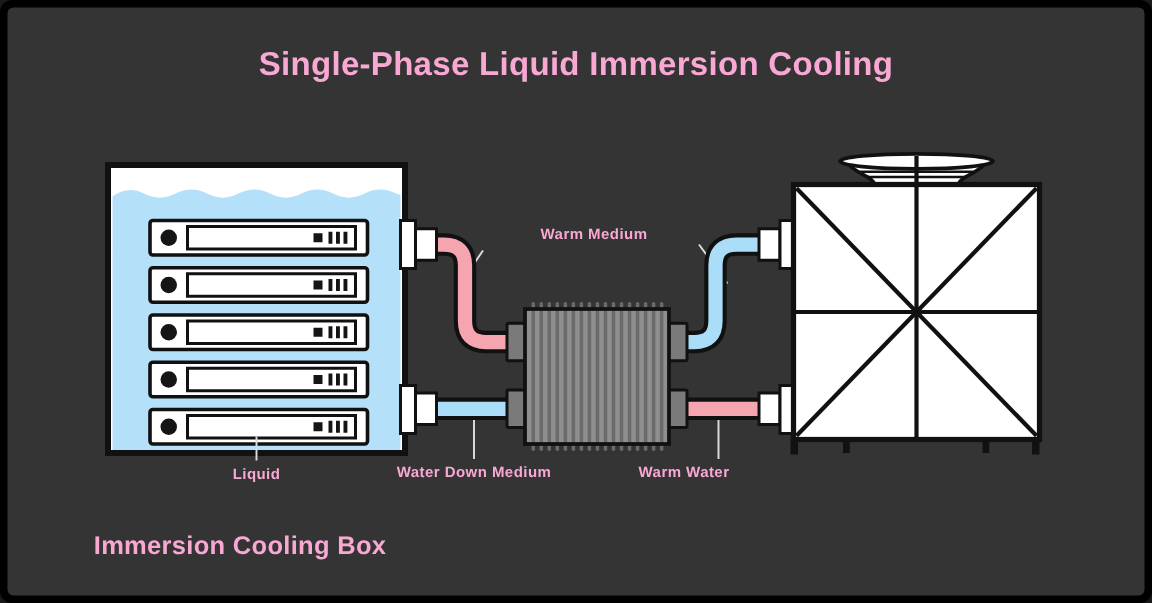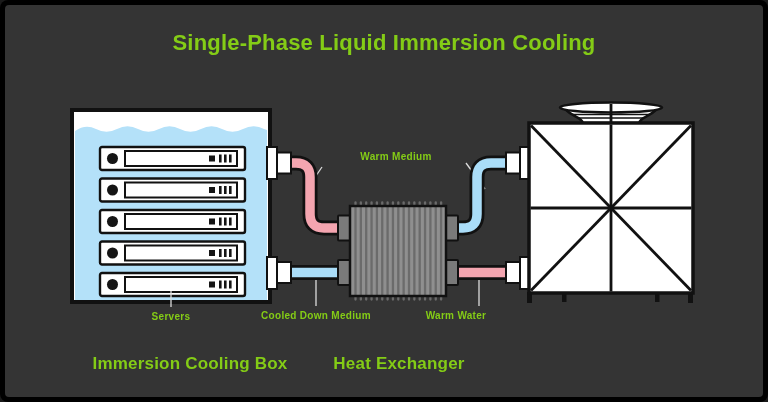--- a/index.html
+++ b/index.html
@@ -1,20 +1,20 @@
 <!DOCTYPE html>
 <html><head>
 <meta charset="utf-8">
 <style>
   html,body{margin:0;padding:0;background:#1a1a1a;}
   .frame{position:relative;width:768px;height:402px;background:#000;border-radius:8px;overflow:hidden;
          font-family:"Liberation Sans","DejaVu Sans",sans-serif;}
   .inner-bg{position:absolute;left:5px;top:5px;width:758px;height:392px;background:#343434;border-radius:4px;}
   svg.diagram{position:absolute;left:0;top:0;width:768px;height:402px;display:block;}
-  .lbl{position:absolute;color:#84cc16;font-weight:700;white-space:nowrap;transform:translateX(-50%);
+  .lbl{position:absolute;color:#f9a8d4;font-weight:700;white-space:nowrap;transform:translateX(-50%);
        text-align:center;letter-spacing:0.3px;}
   .lbl-title{font-size:22px;letter-spacing:0.2px;}
   .lbl-small{font-size:10px;}
   .lbl-wrap{white-space:normal;line-height:1.25;}
   .lbl-component{font-size:17px;letter-spacing:0.2px;}
   
   .box-fill{fill:#ffffff;}
   .box-outline{fill:none;stroke:#111111;stroke-width:4;}
   .srv-box{fill:#ffffff;stroke:#111111;stroke-width:2.4;}
   .srv-inner{fill:#ffffff;stroke:#111111;stroke-width:2;}
@@ -148,23 +148,22 @@
       <line class="tower-line" x1="611" y1="208" x2="531" y2="290.5"></line>
       <line class="tower-line" x1="611" y1="208" x2="691" y2="290.5"></line>
     </g>
   </svg>
 
   <div class="lbl lbl-title" style="left:384px;top:30px;">Single-Phase Liquid Immersion Cooling</div>
 
   <div class="lbl lbl-small" style="left:348px;top:151px;margin-left:48px;">Warm Medium</div>
 
 
-  <div class="lbl lbl-small" style="left:316px;top:310px;">Cooled Down Medium</div>
+  <div class="lbl lbl-small" style="left:316px;top:310px;">Water Down Medium</div>
 
   <div class="lbl lbl-small" style="left:456px;top:310px;">Warm Water</div>
 
-  <div class="lbl lbl-small" style="left:171px;top:311px;">Servers</div>
+  <div class="lbl lbl-small" style="left:171px;top:311px;">Liquid</div>
 
-  <div class="lbl lbl-component" style="left:190px;top:354px;">Immersion Cooling Box</div>
+  <div class="lbl lbl-component" style="left:160px;top:354px;">Immersion Cooling Box</div>
 
-  <div class="lbl lbl-component" style="left:399px;top:354px;">Heat Exchanger</div>
 
 </div>
 
 </body></html>

